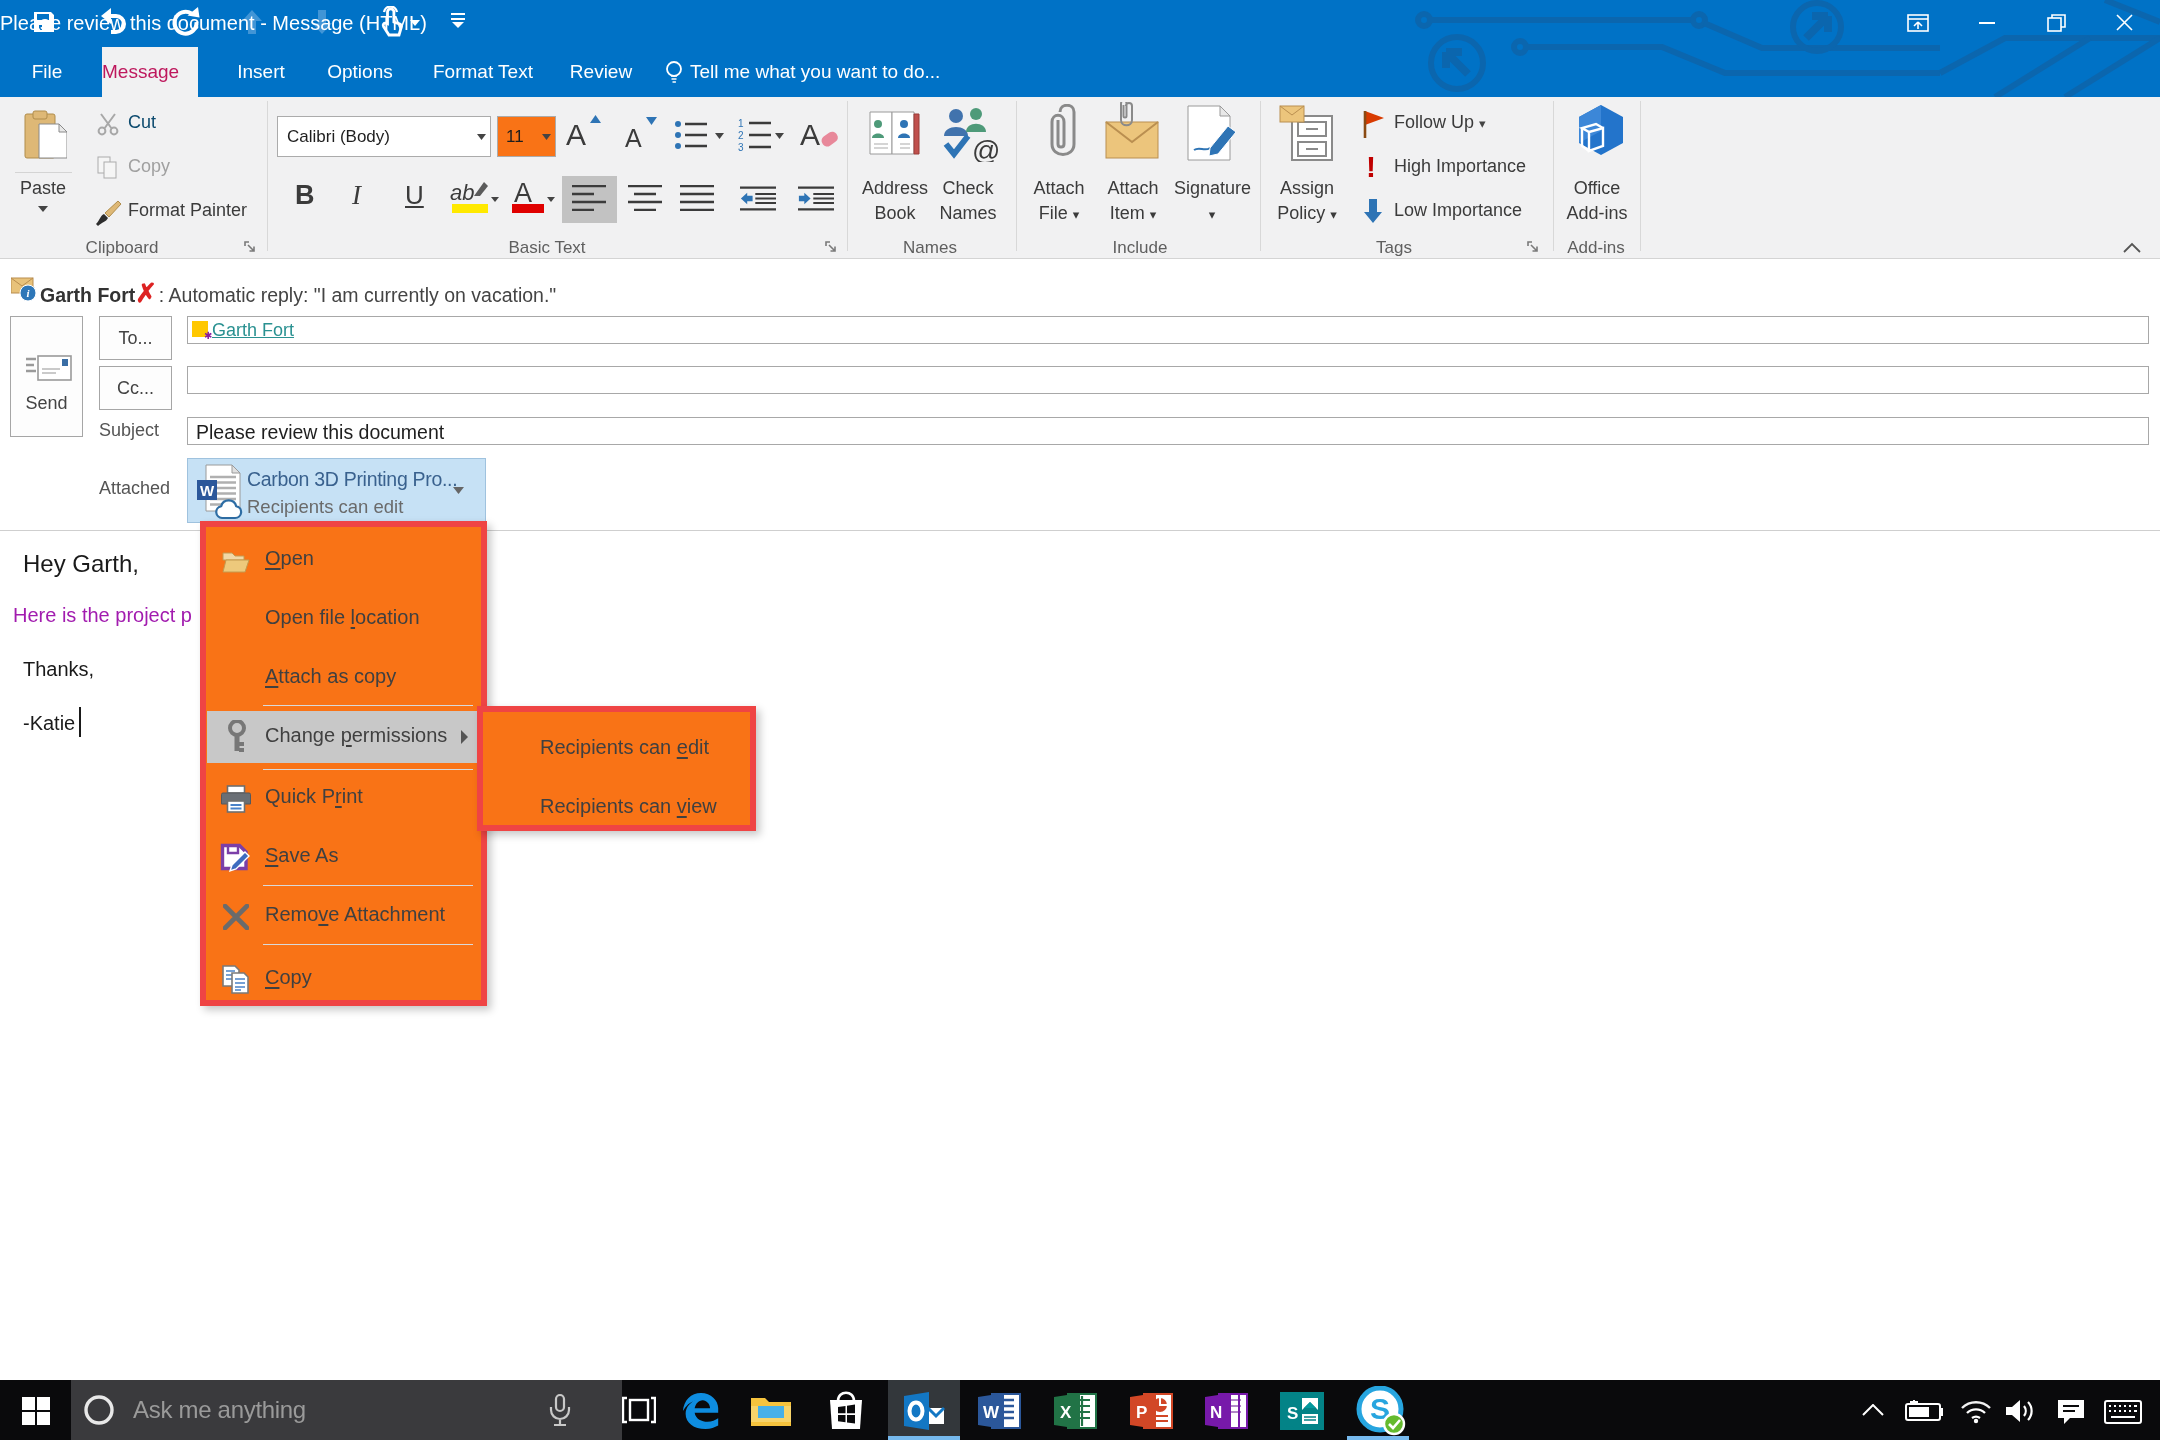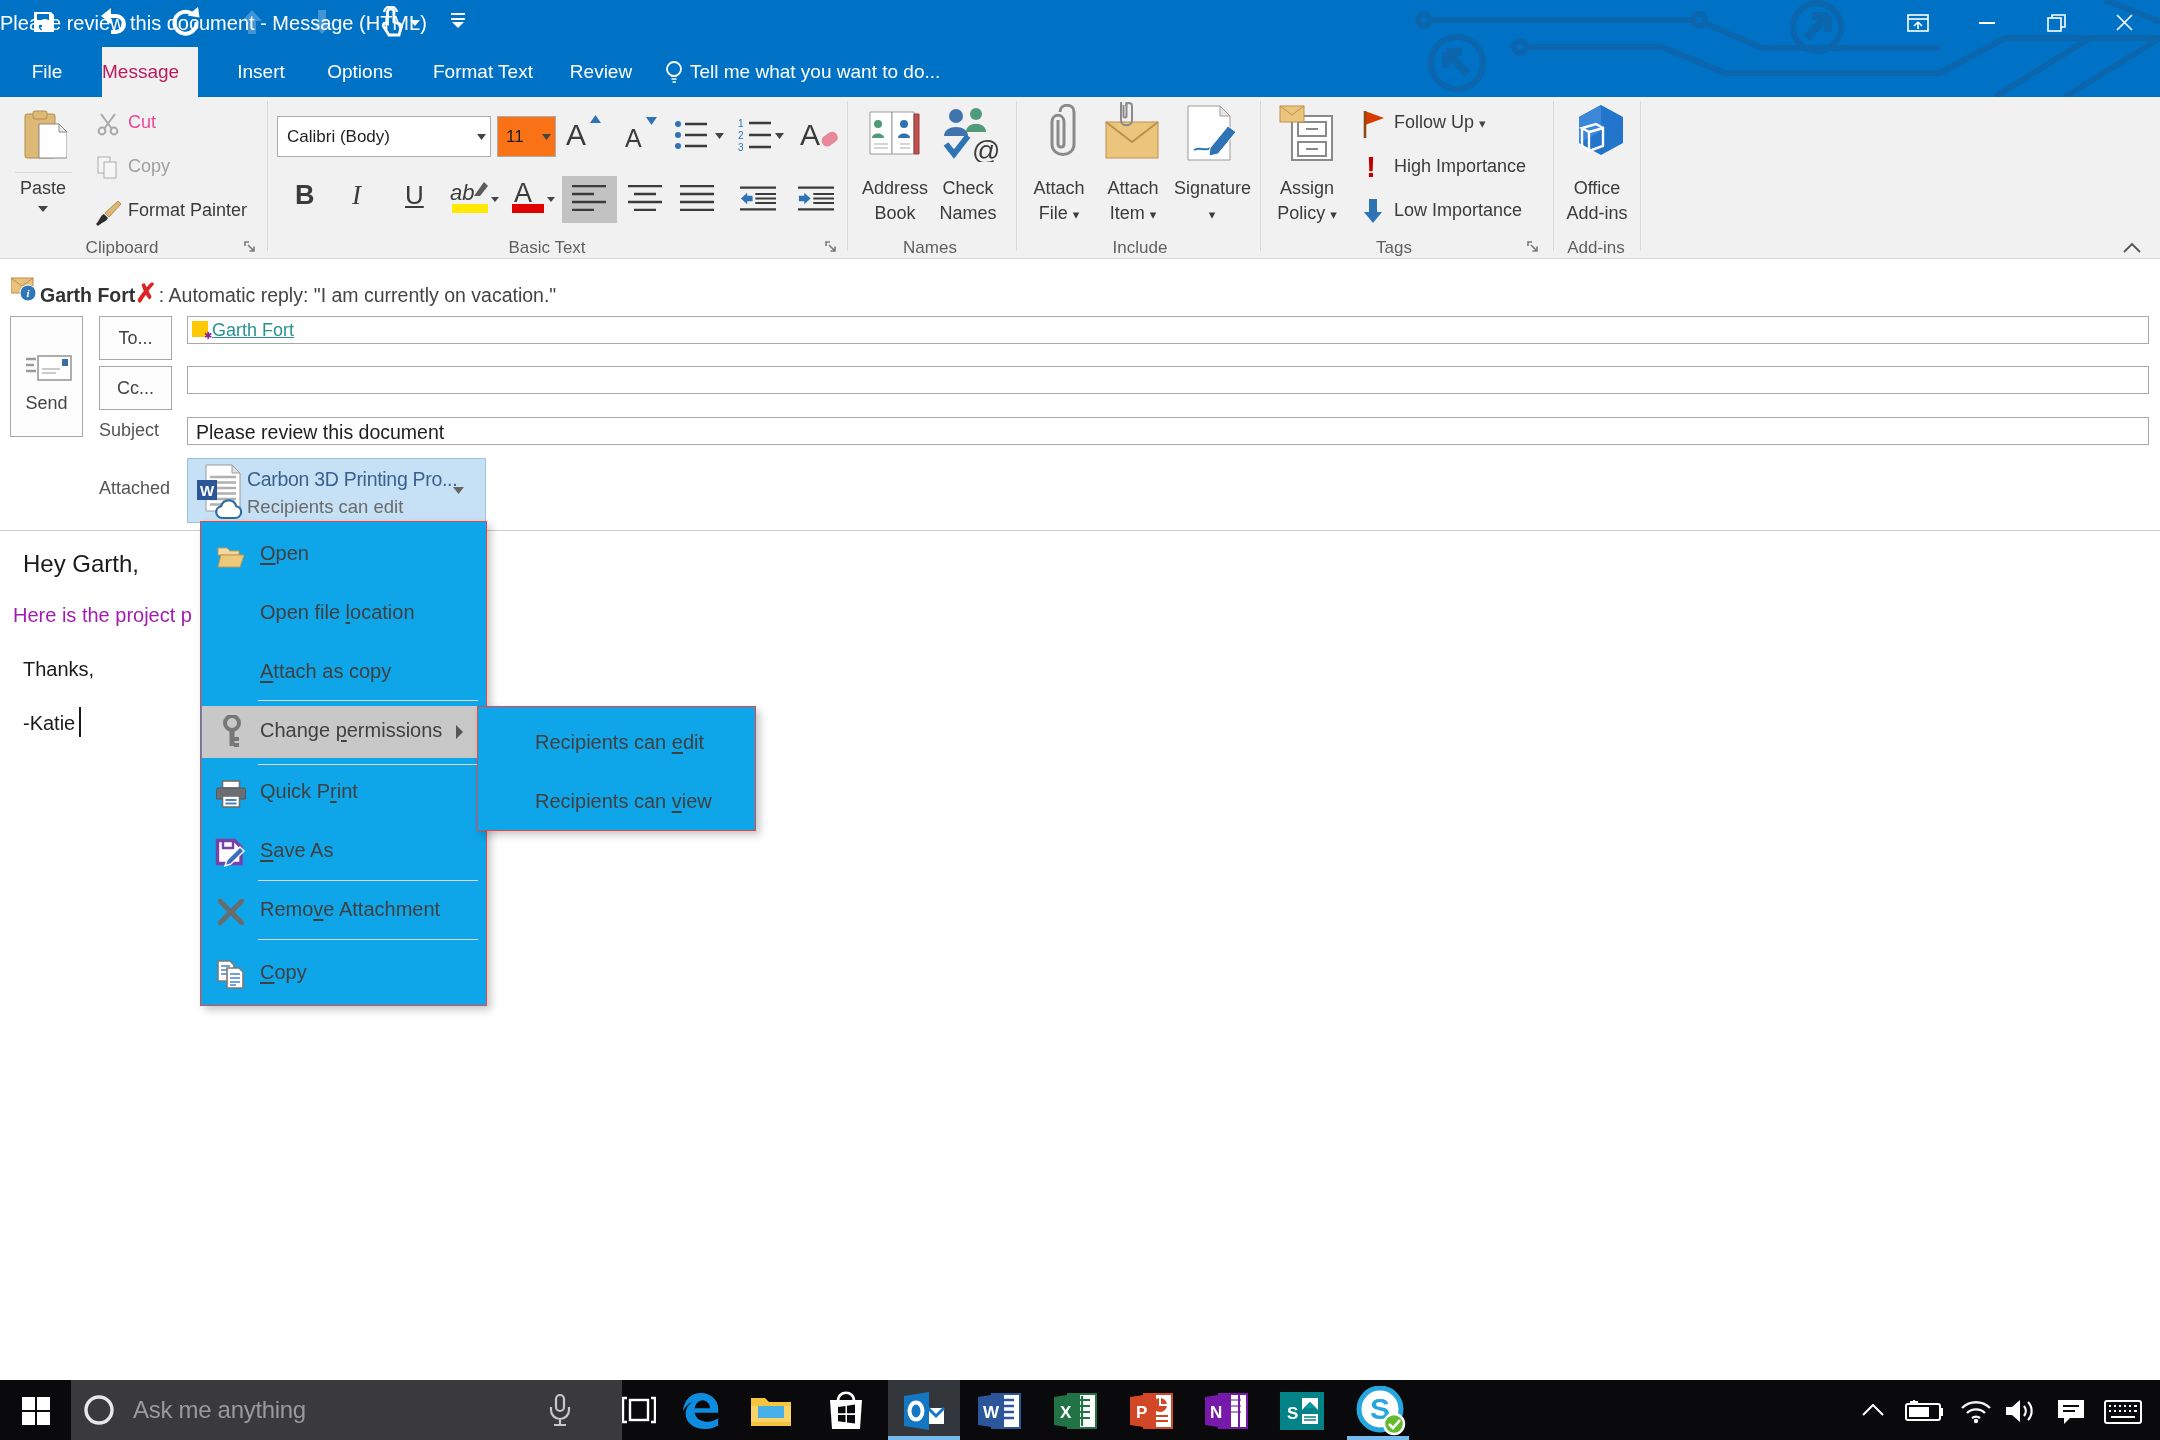--- a/index.html
+++ b/index.html
@@ -9,21 +9,21 @@
 .tabrow{left:0;top:47px;width:2160px;height:50px}
 .ribbon{left:0;top:97px;width:2160px;height:162px;background:#f1f1f2;border-bottom:1px solid #d4d4d4}
 .tab{position:absolute;top:0;height:50px;line-height:50px;color:#fff;font-size:19px;text-align:center}
 .seltab{position:absolute;left:102px;top:0;width:96px;height:50px;background:#f1f1f2;color:#be185d;font-size:19px;line-height:50px;}
 .glabel{position:absolute;top:238px;font-size:17px;color:#5f5f5f;text-align:center}
 .gsep{position:absolute;top:101px;width:1px;height:150px;background:#d8d8d8}
 .btnlabel{font-size:18px;color:#3b3b3b;text-align:center;line-height:25px}
 .rbtn{font-size:18px;color:#3b3b3b}
 .field{position:absolute;background:#fff;border:1px solid #a8a8a8}
 .hbtn{position:absolute;background:#fdfdfd;border:1px solid #a6a6a6;color:#444;font-size:18px;text-align:center}
-.menu{position:absolute;background:#0ea5e9;border:1px solid #ef4444;box-shadow:4px 4px 8px rgba(0,0,0,.22)}
+.menu{position:absolute;background:#f97316;border:6px solid #ef4444;box-shadow:4px 4px 8px rgba(0,0,0,.22)}
 .mitem{position:absolute;left:1px;font-size:20px;color:#404040}
 .msep{position:absolute;left:57px;right:8px;height:1px;background:#d9d9d9}
 u.acc{text-decoration:underline;text-underline-offset:3px}
 svg{display:block}
 </style></head>
 <body>
 
 <div class="abs titlebar">
   <div class="abs" style="left:0;top:0;width:2160px;height:97px;background:#0072c6"></div>
 <svg class="abs" style="left:0;top:0" width="2160" height="97" viewBox="0 0 2160 97">
@@ -122,21 +122,21 @@
   <svg class="abs" style="left:37px;top:205px" width="12" height="8" viewBox="0 0 12 8">
       <path d="M1 1 L6 7 L11 1z" fill="#444"></path>
     </svg>
   <svg class="abs" style="left:96px;top:112px" width="24" height="24" viewBox="0 0 24 24">
       <g stroke="#a8a8a8" stroke-width="2" fill="none">
         <path d="M5 2 L16 17 M19 2 L8 17"></path>
         <circle cx="6" cy="19" r="3.4"></circle>
         <circle cx="18" cy="19" r="3.4"></circle>
       </g>
     </svg>
-  <div class="abs rbtn" style="left:128px;top:112px;color:#ec4899">Cut</div>
+  <div class="abs rbtn" style="left:128px;top:112px;color:#0c4a6e">Cut</div>
   <svg class="abs" style="left:96px;top:156px" width="24" height="24" viewBox="0 0 24 24">
       <g stroke="#ababab" fill="#f5f5f5">
         <rect x="2" y="1" width="12" height="16"></rect>
         <rect x="8" y="6" width="12" height="16"></rect>
       </g>
     </svg>
   <div class="abs rbtn" style="left:128px;top:156px;color:#a0a0a0">Copy</div>
   <svg class="abs" style="left:94px;top:200px" width="28" height="26" viewBox="0 0 28 26">
       <path d="M2 24 C6 20 6 16 10 14 L14 18 C12 22 8 22 4 26z" fill="#2d2d2d"></path>
       <path d="M11 13 L24 1 L27 4 L15 17z" fill="#deb876" stroke="#b08d4c"></path>

